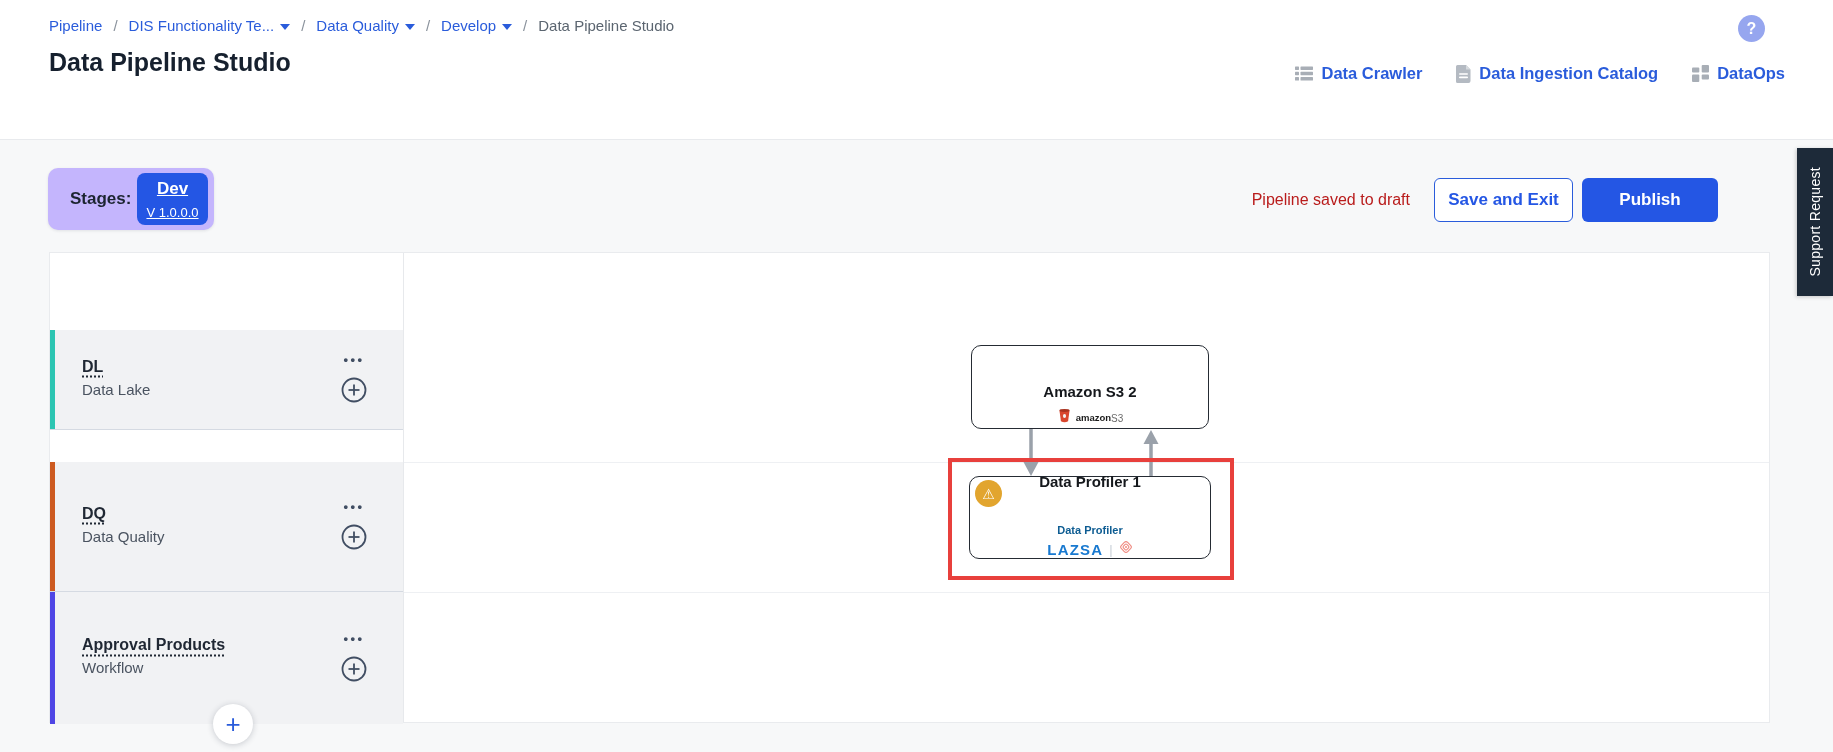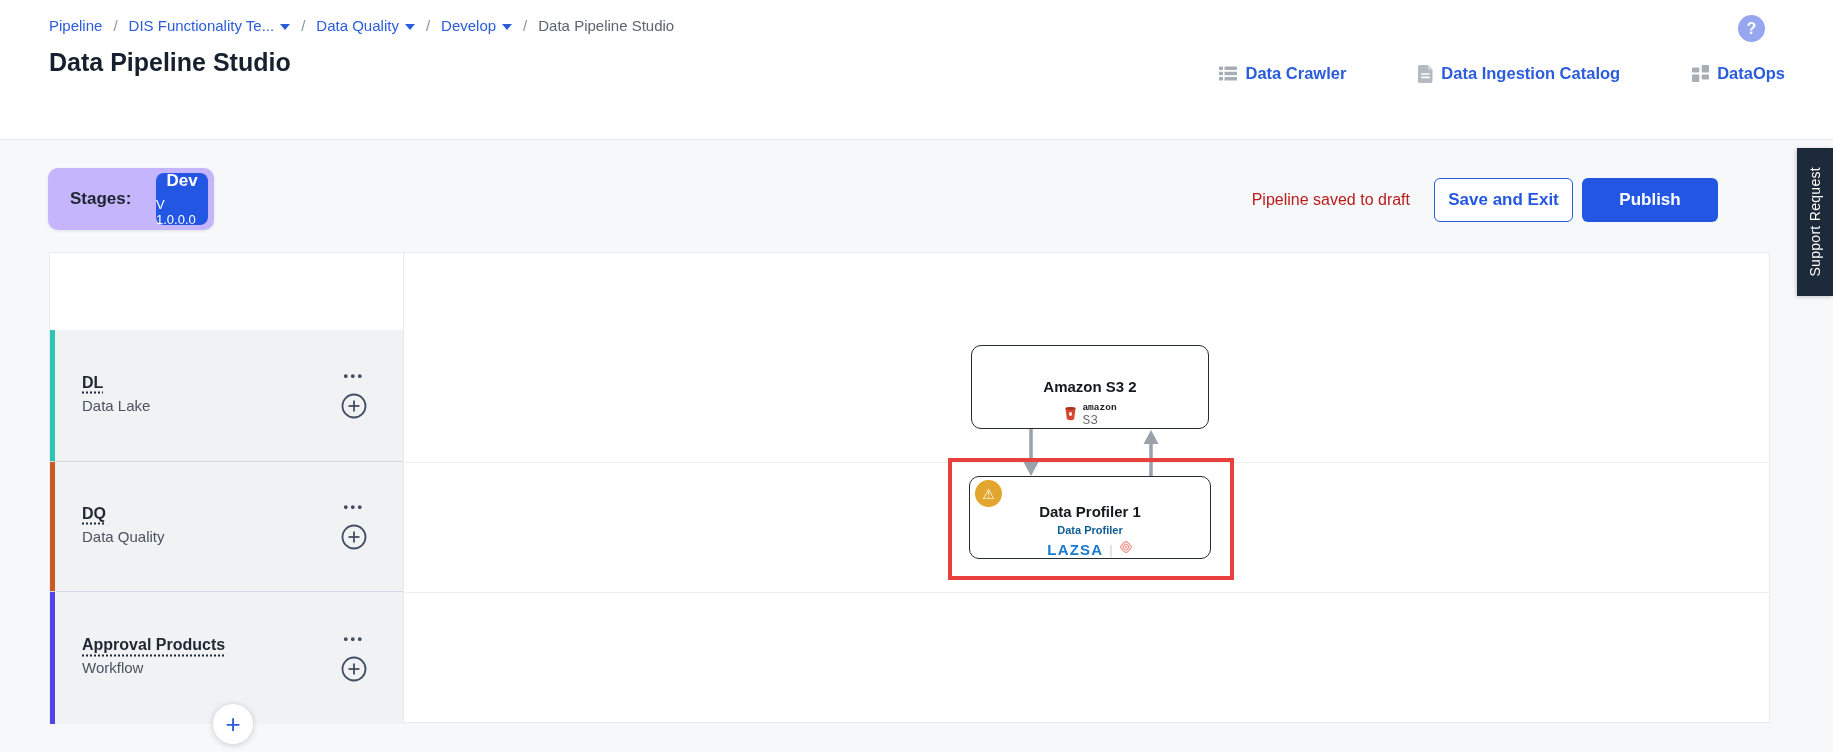--- a/index.html
+++ b/index.html
@@ -16,49 +16,49 @@
 
   .breadcrumb { position:absolute; left:49px; top:17px; display:flex; align-items:center; gap:11px; font-size:15px; }
   .crumb { color:#2a5cdb; display:flex; align-items:center; gap:6px; cursor:pointer; }
   .crumb.current { color:#5b6570; cursor:default; }
   .caret { width:0; height:0; border-left:5px solid transparent; border-right:5px solid transparent; border-top:6px solid #2a5cdb; display:inline-block; margin-top:2px; }
   .sep { color:#8a929c; }
 
   .page-title { position:absolute; left:49px; top:48px; font-size:25px; font-weight:700; color:#16202e; }
   .page-subtitle { position:absolute; left:49px; top:89px; font-size:15.5px; color:#313b47; }
 
-  .header-links { position:absolute; top:64px; right:48px; display:flex; align-items:center; gap:72px; }
+  .header-links { position:absolute; top:64px; right:48px; display:flex; align-items:center; gap:34px; }
   .header-link { display:flex; align-items:center; gap:8px; color:#2a5cdb; font-weight:700; font-size:16.5px; cursor:pointer; }
   .hl-icon { display:inline-flex; }
 
   .help-btn { position:absolute; left:1738px; top:15px; width:27px; height:27px; border-radius:50%; background:#96a6ef; color:#fff; font-weight:700; font-size:16px; display:flex; align-items:center; justify-content:center; cursor:pointer; }
 
   
   .stages-pill { position:absolute; left:48px; top:168px; width:166px; height:62px; background:#c4b5fd; border-radius:10px; box-shadow:0 1px 3px rgba(20,30,50,.10); }
   .stages-label { position:absolute; left:22px; top:50%; transform:translateY(-50%); font-size:17px; font-weight:600; color:#1c2430; }
-  .stage-btn { position:absolute; right:6px; top:5px; width:52px; height:52px; background:#2456e4; border-radius:8px; color:#fff; display:flex; flex-direction:column; align-items:center; justify-content:center; gap:6px; cursor:pointer; }
+  .stage-btn { position:absolute; right:6px; top:5px; width:71px; height:52px; background:#2456e4; border-radius:8px; color:#fff; display:flex; flex-direction:column; align-items:center; justify-content:center; gap:6px; cursor:pointer;text-decoration:underline; }
   .stage-btn .sname { font-weight:700; font-size:17px; }
   .stage-btn .sver  { font-size:13px; }
 
   .toolbar-right { position:absolute; top:178px; right:115px; height:44px; display:flex; align-items:center; }
   .status-text { font-size:16px; color:#b91c1c; margin-right:24px;text-align:center; }
   .btn-outline { width:139px; height:44px; border:1px solid #2a5cdb; border-radius:6px; background:#fff; color:#2456e4; font-weight:700; font-size:17px; display:flex; align-items:center; justify-content:center; margin-right:9px; cursor:pointer; }
   .btn-primary { width:136px; height:44px; border:none; border-radius:6px; background:#2456e4; color:#fff; font-weight:700; font-size:17px; display:flex; align-items:center; justify-content:center; cursor:pointer; }
 
   .support-tab { position:absolute; right:0; top:148px; width:36px; height:148px; background:#1d2a39; color:#fff; display:flex; align-items:center; justify-content:center; cursor:pointer; box-shadow:-1px 1px 4px rgba(0,0,0,.2); }
   .support-tab span { writing-mode:vertical-rl; transform:rotate(180deg); font-size:14px; letter-spacing:.3px; white-space:nowrap; }
 
   
   .board { position:absolute; left:49px; top:252px; width:1721px; height:471px; background:#fff; border:1px solid #e9ebee; }
   .board-header { position:absolute; left:0; top:0; width:100%; height:77px; border-bottom:1px solid #e7e9ec; background:#fff; }
   .board-header-label { position:absolute; left:25px; top:50%; transform:translateY(-50%); font-size:15px; font-weight:700; letter-spacing:.6px; color:#46566e; }
   .v-divider { position:absolute; left:353px; top:0; bottom:0; width:1px; background:#e7e9ec; z-index:1; }
 
   .lane-left { position:absolute; left:0; width:353px; background:#f1f2f4; border-bottom:1px solid #d5dae2; }
-  .lane-left.l1 { top:77px;  height:132px; }
+  .lane-left.l1 { top:77px;  height:100px; }
   .lane-left.l2 { top:209px; height:130px; }
   .lane-left.l3 { top:339px; height:132px; border-bottom:none; }
   .accent { position:absolute; left:0; top:0; bottom:0; width:5px; }
   .lane-text { position:absolute; left:32px; top:50%; transform:translateY(-54%); }
   .lane-code { font-size:16px; font-weight:700; color:#1f2733; text-decoration:underline dotted; text-decoration-thickness:1.5px; text-underline-offset:4px; cursor:pointer; display:inline-block; }
   .lane-name { font-size:15px; color:#4a5360; margin-top:5px; }
   .lane-icons { position:absolute; left:289px; top:0; bottom:0; width:30px; display:flex; flex-direction:column; align-items:center; justify-content:center; gap:13px; }
   .more-dots { color:#414e63; font-size:13px; font-weight:700; letter-spacing:2.5px; cursor:pointer; line-height:8px; }
   .circle-plus { cursor:pointer; display:inline-flex; }
 
@@ -68,24 +68,24 @@
   .add-stage-btn { position:absolute; left:163px; top:451px; width:40px; height:40px; border-radius:50%; background:#fff; box-shadow:0 1px 6px rgba(30,40,60,.22); color:#2a5cdb; font-size:26px; font-weight:400; display:flex; align-items:center; justify-content:center; z-index:6; cursor:pointer; }
 
   
   .canvas-arrows { position:absolute; left:0; top:0; width:1721px; height:471px; z-index:2; pointer-events:none; }
   .selection-box { position:absolute; left:898px; top:205px; width:286px; height:122px; border:4px solid #e8403c; z-index:3; pointer-events:none; }
   .node { position:absolute; background:#fff; border:1.4px solid #252b33; border-radius:10px; z-index:4; display:flex; flex-direction:column; align-items:center; justify-content:flex-end; cursor:pointer; }
   .node-s3 { left:921px; top:92px; width:238px; height:84px; gap:8px; padding-top:6px; }
   .node-profiler { left:919px; top:223px; width:242px; height:83px; gap:4px; padding-top:8px; }
   .node-title { font-size:15px; font-weight:700; color:#15181c; text-align:center; }
   .s3-brand { display:flex; align-items:center; gap:4px; }
-  .s3-text { display:flex; flex-direction:column; line-height:1.1;font-family:Liberation Mono, monospace; }
+  .s3-text { display:flex; line-height:1.1; }
   .s3-name { font-size:9.5px; font-weight:700; color:#1b1b1b; }
-  .s3-sub { font-size:13px; color:#6b6b6b; }
-  .profiler-tool { font-size:11px; font-weight:700; color:#0d5c92; }
+  .s3-sub { font-size:10px; color:#6b6b6b; }
+  .profiler-tool { font-size:11px; font-weight:700; color:#0d5c92;margin-top:30px; }
   .brand-row { display:flex; align-items:center; gap:6px; }
   .lazsa { font-size:15px; font-weight:800; color:#1879d0; letter-spacing:1.2px; }
   .brand-sep { color:#c9d0d8; font-size:13px; }
   .warn-badge { position:absolute; left:5px; top:3px; width:27px; height:27px; border-radius:50%; background:#e2a52e; color:#fff; font-size:14px; display:flex; align-items:center; justify-content:center; }
 </style>
 </head>
 <body>
 
 <div class="top-header">
 

